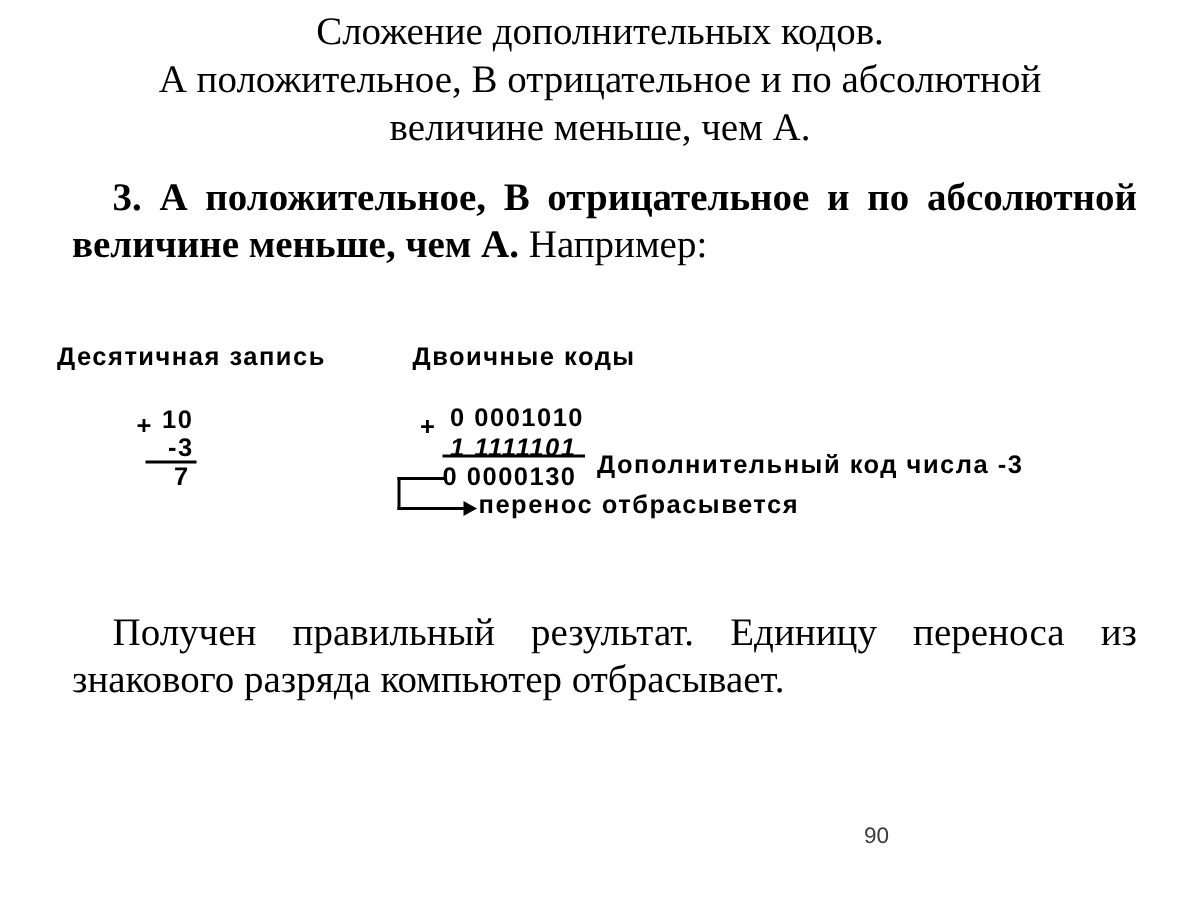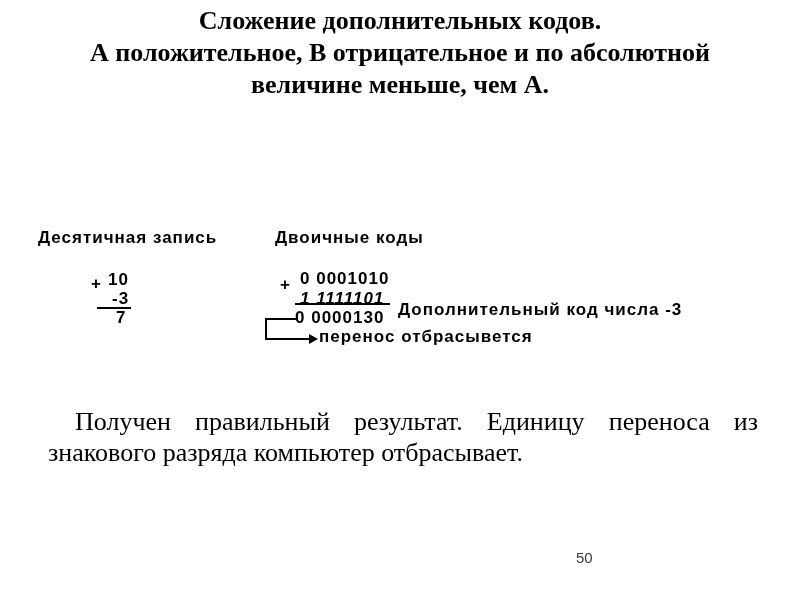--- a/index.html
+++ b/index.html
@@ -6,21 +6,21 @@
   html, body { width: 800px; height: 600px; background: #ffffff; overflow: hidden; }
   .slide {
     position: relative; width: 800px; height: 600px;
     background: #ffffff; color: #000000;
     font-family: "Liberation Serif", serif;
   }
 
   
   .title {
     position: absolute; left: 0; top: 5px; width: 800px;
-    text-align: center; font-weight: bold;
+    text-align: center; font-weight: normal;
     font-size: 26px; line-height: 32px;
   }
 
   
   .para {
     position: absolute; left: 48px; width: 710px;
     font-size: 26px; line-height: 31px;
   }
   .para-intro { top: 116px; font-weight: bold; }
   .para-conclusion { top: 406px; font-weight: normal; }
@@ -58,20 +58,24 @@
 <body>
 
 <div class="slide">
 
   <div class="title">
     <div>Сложение дополнительных кодов.</div>
     <div>А положительное, В отрицательное и по абсолютной</div>
     <div>величине меньше, чем А.</div>
   </div>
 
+  <div class="para para-intro">
+    <div class="jline">3. А положительное, В отрицательное и по абсолютной</div>
+    <div><span>величине меньше, чем А.</span><span class="regular"> Например:</span></div>
+  </div>
 
   <div>
 
     <div class="dg" style="left:38px; top:228px;">Десятичная запись</div>
     <div class="dg" style="left:275px; top:228px;">Двоичные  коды</div>
 
     <div class="dg" style="left:91px; top:274px;">+</div>
     <div class="dg" style="left:108px; top:270px;">10</div>
     <div class="dg" style="left:112px; top:289px;">-3</div>
     <div class="rule" style="left:97px; top:307px; width:34px;"></div>
@@ -88,15 +92,15 @@
     <div class="bracket"></div>
     <div class="arrow-head"></div>
     <div class="dg" style="left:319px; top:327px;">перенос отбрасывется</div>
   </div>
 
   <div class="para para-conclusion">
     <div class="jline">Получен правильный результат. Единицу переноса из</div>
     <div>знакового разряда компьютер отбрасывает.</div>
   </div>
 
-  <div class="page-number">50</div>
+  <div class="page-number">90</div>
 
 </div>
 
 </body></html>

